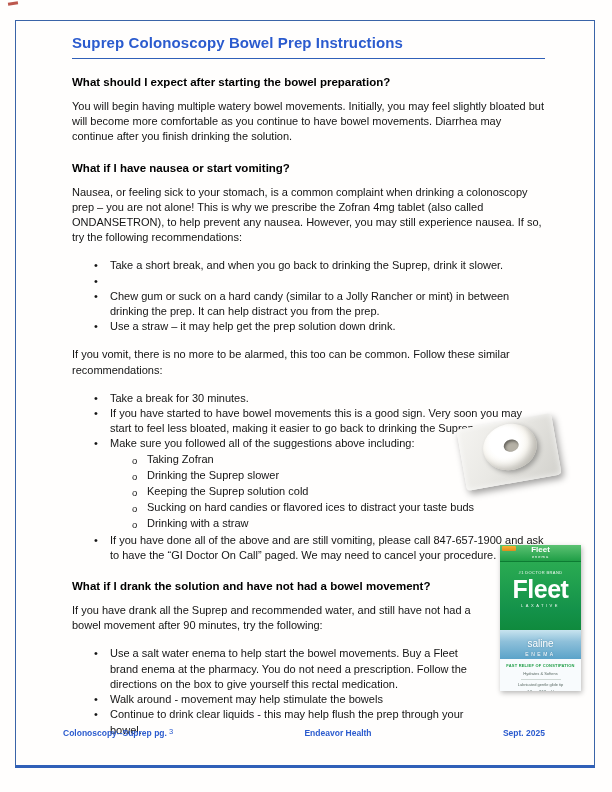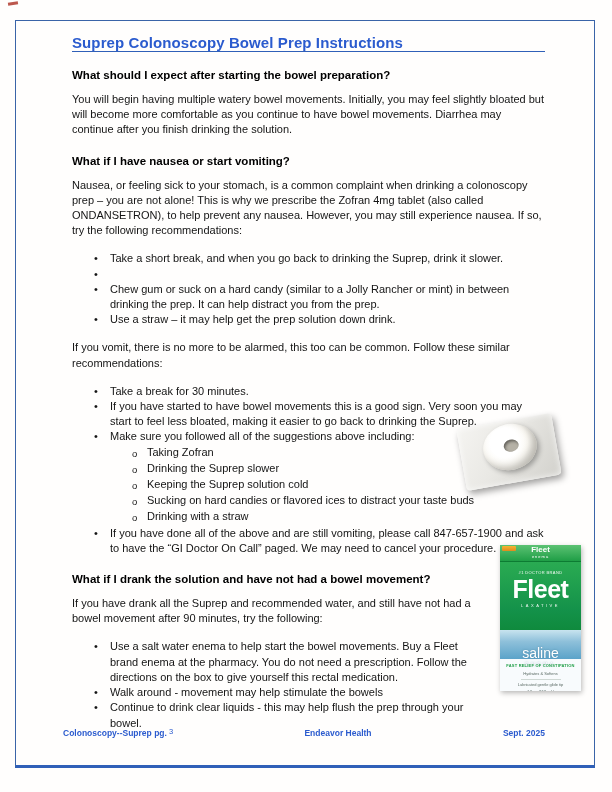--- a/index.html
+++ b/index.html
@@ -24,21 +24,21 @@
     border-bottom:3px solid #3060b8;
     background:#fffefd;
   }
 
   .content {
     position:absolute; left:72px; top:34px; width:473px;
   }
 
   .doc-title {
     font-size:15px; font-weight:bold; color:#2b5bce;
-    border-bottom:1.5px solid #3060b8;
+    padding-bottom:7px; border-bottom:1.5px solid #3060b8;
     letter-spacing:.1px;
   }
 
   h2.qhead {
     font-size:11.5px; font-weight:bold; color:#000;
     margin-top:17px; margin-bottom:11px;
   }
   .content p {
     font-size:11px; line-height:15.2px; margin-bottom:13px;
   }
@@ -92,21 +92,21 @@
     color:#fff;
   }
   .fleet-tagline { font-size:4px; letter-spacing:.4px; padding-top:8px; opacity:.95; }
   .fleet-brand { font-size:25px; font-weight:bold; letter-spacing:-.5px; line-height:28px; }
   .fleet-brand-sub { font-size:4px; letter-spacing:2.5px; opacity:.95; }
   .fleet-band {
     height:29px; color:#ffffff;
     background:linear-gradient(180deg,#c8e4ef 0%,#8ec0da 40%,#5ba3c9 100%);
     text-shadow:0 0 2px rgba(60,110,140,.6);
   }
-  .fleet-saline { font-size:14px; line-height:15px; padding-top:16px; }
+  .fleet-saline { font-size:10px; line-height:15px; padding-top:6px; }
   .fleet-enema { font-size:5px; letter-spacing:2.5px; line-height:6px; }
   .fleet-bottom { padding-top:4px; }
   .fleet-claim { color:#1f9e46; font-size:4px; font-weight:bold; letter-spacing:.2px; margin-bottom:3px; }
   .fleet-line { color:#5a6a64; font-size:4px; margin-bottom:2.5px; }
   .fleet-sep { width:40px; height:1px; background:#cfd8d4; margin:2px auto; }
   .fleet-size { color:#5a6a64; font-size:4px; margin-top:2px; }
 
   
   .footer {
     position:absolute; left:63px; top:728px; width:482px;

